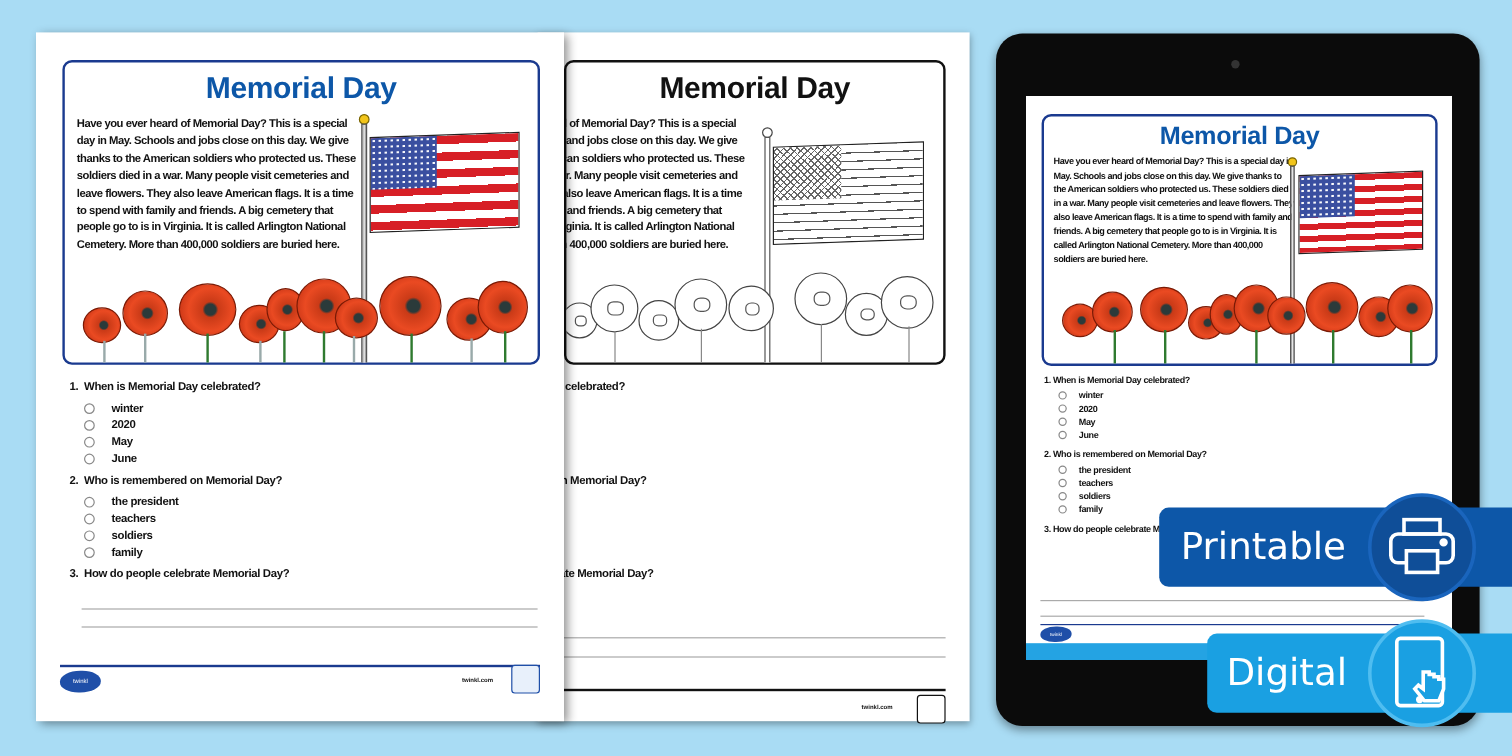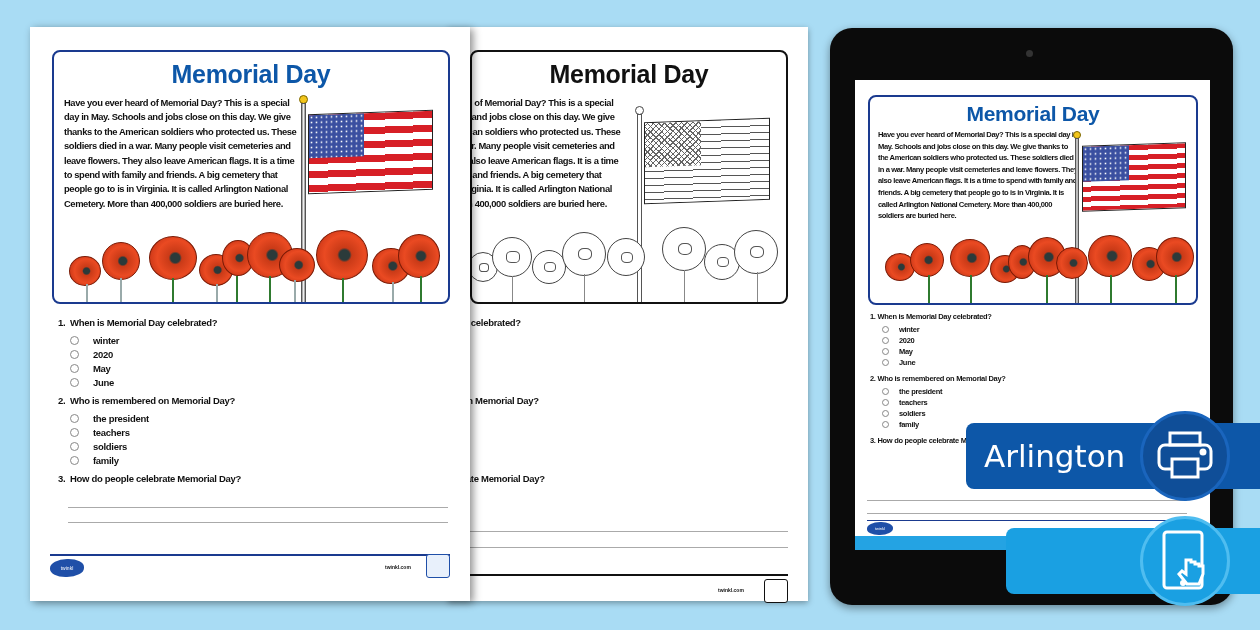--- a/index.html
+++ b/index.html
@@ -278,32 +278,33 @@
     </div>
     <div class="answer-line" style="position:absolute;left:12px;top:420px;margin:0;"></div>
     <div class="answer-line" style="position:absolute;left:12px;top:433px;margin:0;"></div>
     <div class="footer-rule" style="top:440px;left:12px;right:12px;height:1px;"></div>
     <div class="logo" style="left:12px;top:442px;width:26px;height:13px;line-height:13px;font-size:4px;">twinkl</div>
     <div class="screen-bottom-bar"></div>
   </div>
 </div>
 
 <div class="tag tag-printable">
-  <span class="tag-label">Arlington</span>
+  <span class="tag-label">Printable</span>
   <div class="tag-circle">
     <svg width="58" height="50" viewBox="0 0 58 50" fill="none" stroke="#fff" stroke-width="3">
       <rect x="14" y="2" width="30" height="12"></rect>
       <rect x="3" y="14" width="52" height="24" rx="6"></rect>
       <rect x="16" y="28" width="26" height="18" fill="#0f4e98"></rect>
       <circle cx="47" cy="21" r="2" fill="#fff"></circle>
     </svg>
   </div>
 </div>
 
 <div class="tag tag-digital">
+  <span class="tag-label">Digital</span>
   <div class="tag-circle">
     <svg width="50" height="62" viewBox="0 0 50 62" fill="none" stroke="#fff" stroke-width="3">
       <rect x="4" y="2" width="38" height="56" rx="3"></rect>
       <circle cx="23" cy="53" r="1.5" fill="#fff"></circle>
       <path d="M26 30 v14 l-4 -3 l-3 3 l8 10 h12 l4 -10 v-8 h-4 v-2 h-4 v-2 h-4 v-2 h-5 z" fill="#1aa0e2"></path>
     </svg>
   </div>
 </div>
 
 </body></html>

